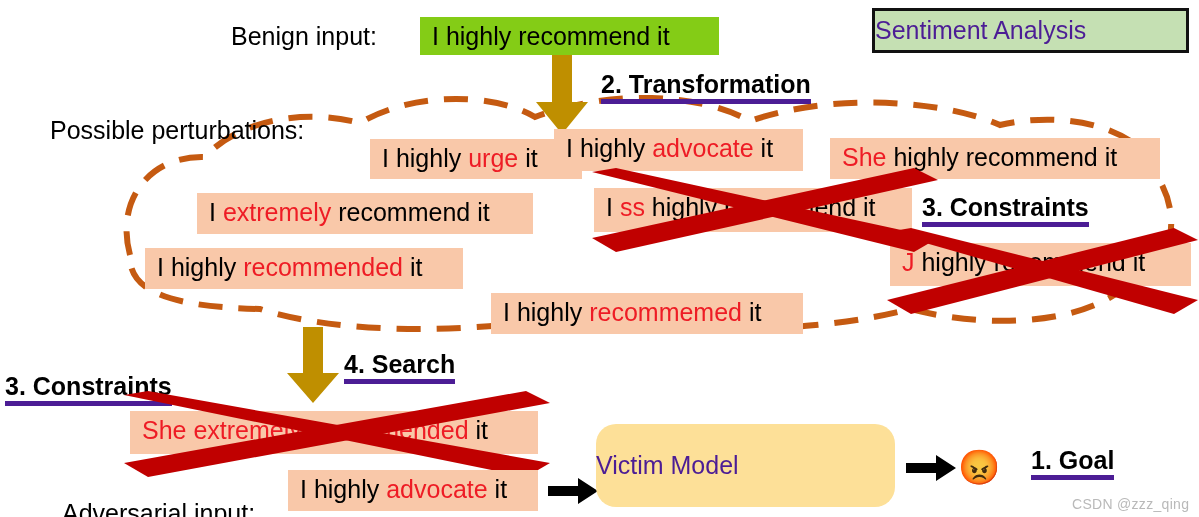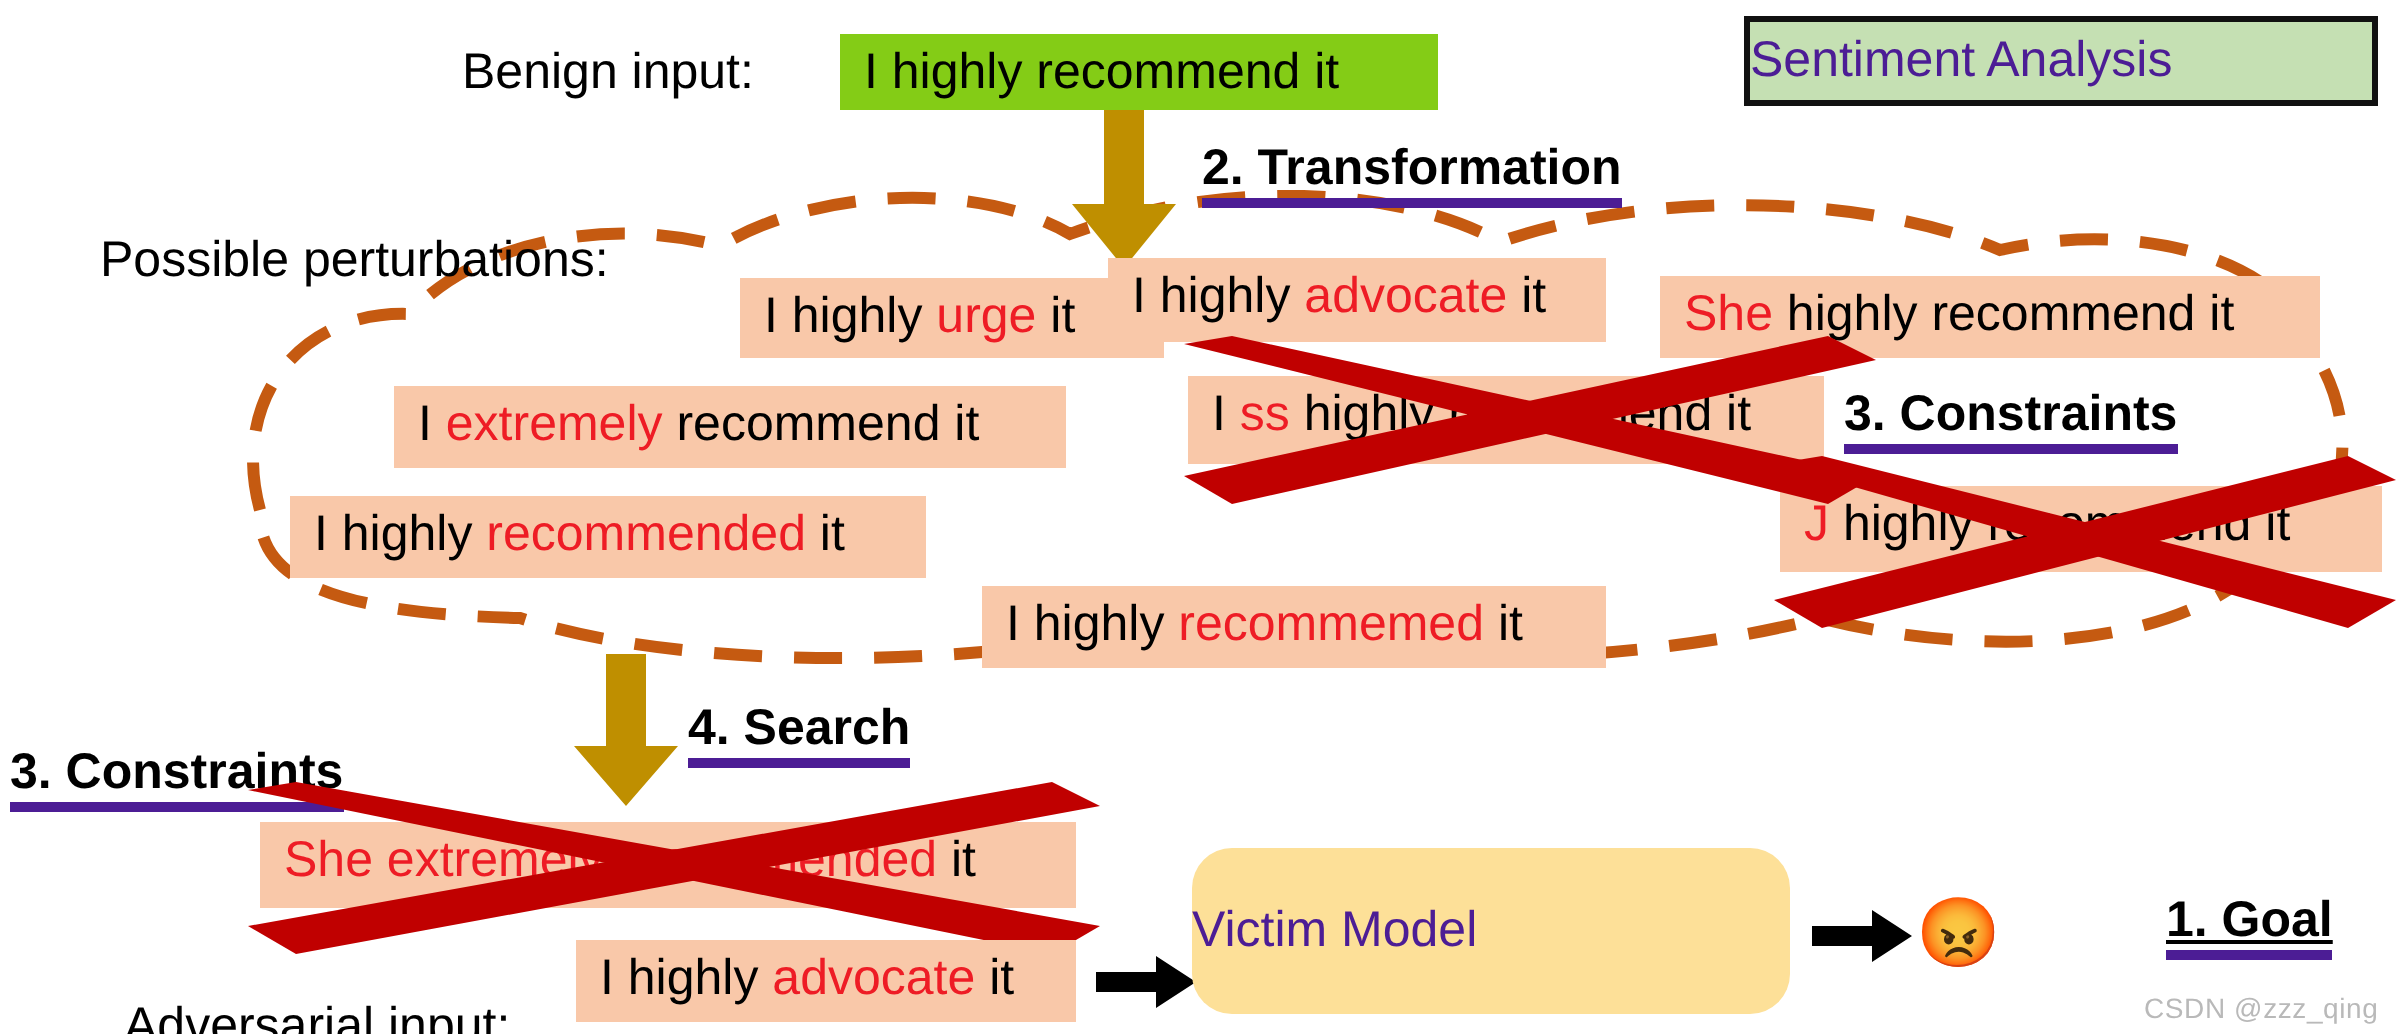--- a/index.html
+++ b/index.html
@@ -207,17 +207,17 @@
   <div class="abs titled-box box-victim" style="left:596px; top:424px; width:299px; height:83px;border-radius:20px;">
     <span>Victim Model</span>
   </div>
 
   <svg class="abs black-arrow" style="left:906px; top:455px; width:50px; height:26px;" viewBox="0 0 50 26">
     <polygon points="0,8 30,8 30,0 50,13 30,26 30,18 0,18" fill="#000000"></polygon>
   </svg>
 
   <div class="abs emoji" style="left:958px; top:450px;">😡</div>
 
-  <div class="abs step-heading" style="left:1083px; top:447px;text-decoration:underline;">1. Goal</div>
+  <div class="abs step-heading" style="left:1031px; top:447px;">1. Goal</div>
 
   <div class="abs watermark" style="left:1072px; top:496px;">CSDN @zzz_qing</div>
 
 </div>
 
 </body></html>

